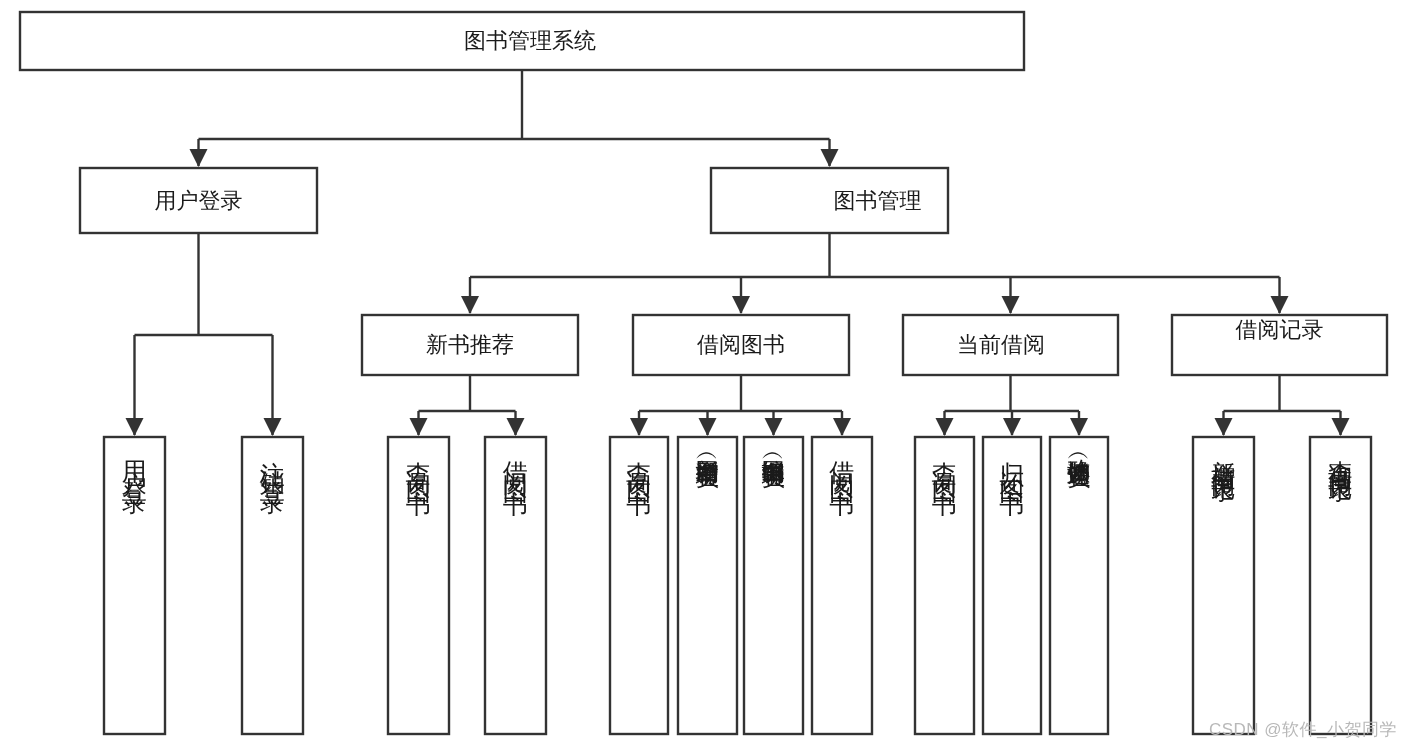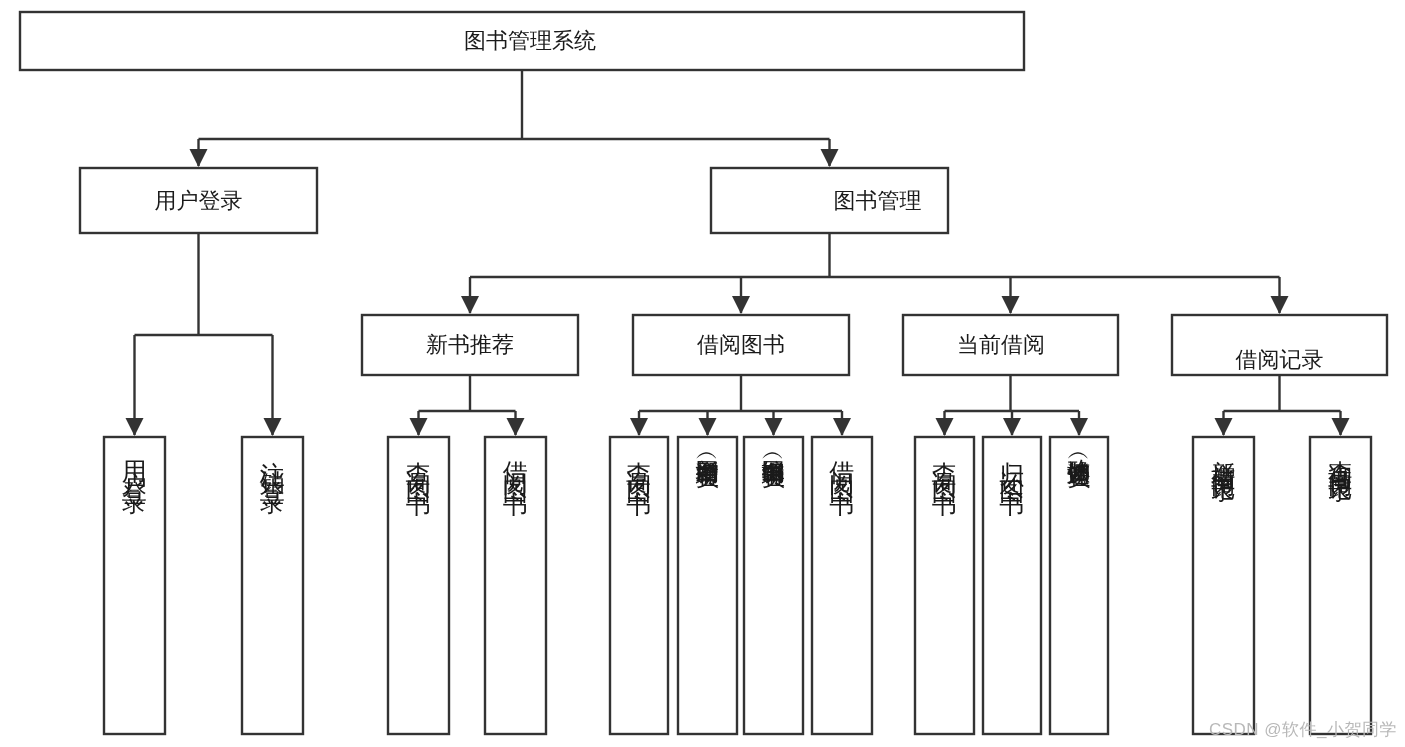--- a/index.html
+++ b/index.html
@@ -171,21 +171,21 @@
   </div>
 <div class="hlabel-wrap" style="left: 362px; top: 315px; width: 216px; height: 60px;">
     <span class="hlabel" style="color: rgb(26, 26, 26);">新书推荐</span>
   </div>
 <div class="hlabel-wrap" style="left: 633px; top: 315px; width: 216px; height: 60px;">
     <span class="hlabel" style="color: rgb(26, 26, 26);">借阅图书</span>
   </div>
 <div class="hlabel-wrap" style="left: 903px; top: 315px; width: 196px; height: 60px;">
     <span class="hlabel" style="color: rgb(26, 26, 26);">当前借阅</span>
   </div>
-<div class="hlabel-wrap" style="left: 1172px; top: 330px; width: 215px; height: 60px; border-radius: 17px;">
+<div class="hlabel-wrap" style="left: 1172px; top: 300px; width: 215px; height: 60px; border-radius: 17px;">
     <span class="hlabel" style="color: rgb(26, 26, 26);">借阅记录</span>
   </div>
 <div class="vlabel-wrap" style="left: 104px; top: 441px; width: 61px; height: 289px;">
     <span class="vlabel" style="color: rgb(26, 26, 26); font-size: 25px; letter-spacing: 10px;">用户登录</span>
   </div>
 <div class="vlabel-wrap" style="left: 242px; top: 441px; width: 61px; height: 289px;">
     <span class="vlabel" style="color: rgb(26, 26, 26); font-size: 25px; letter-spacing: 10px;">注销登录</span>
   </div>
 <div class="vlabel-wrap" style="left: 388px; top: 441px; width: 61px; height: 289px;">
     <span class="vlabel" style="color: rgb(26, 26, 26); font-size: 25px; letter-spacing: 10px;">查询图书</span>

